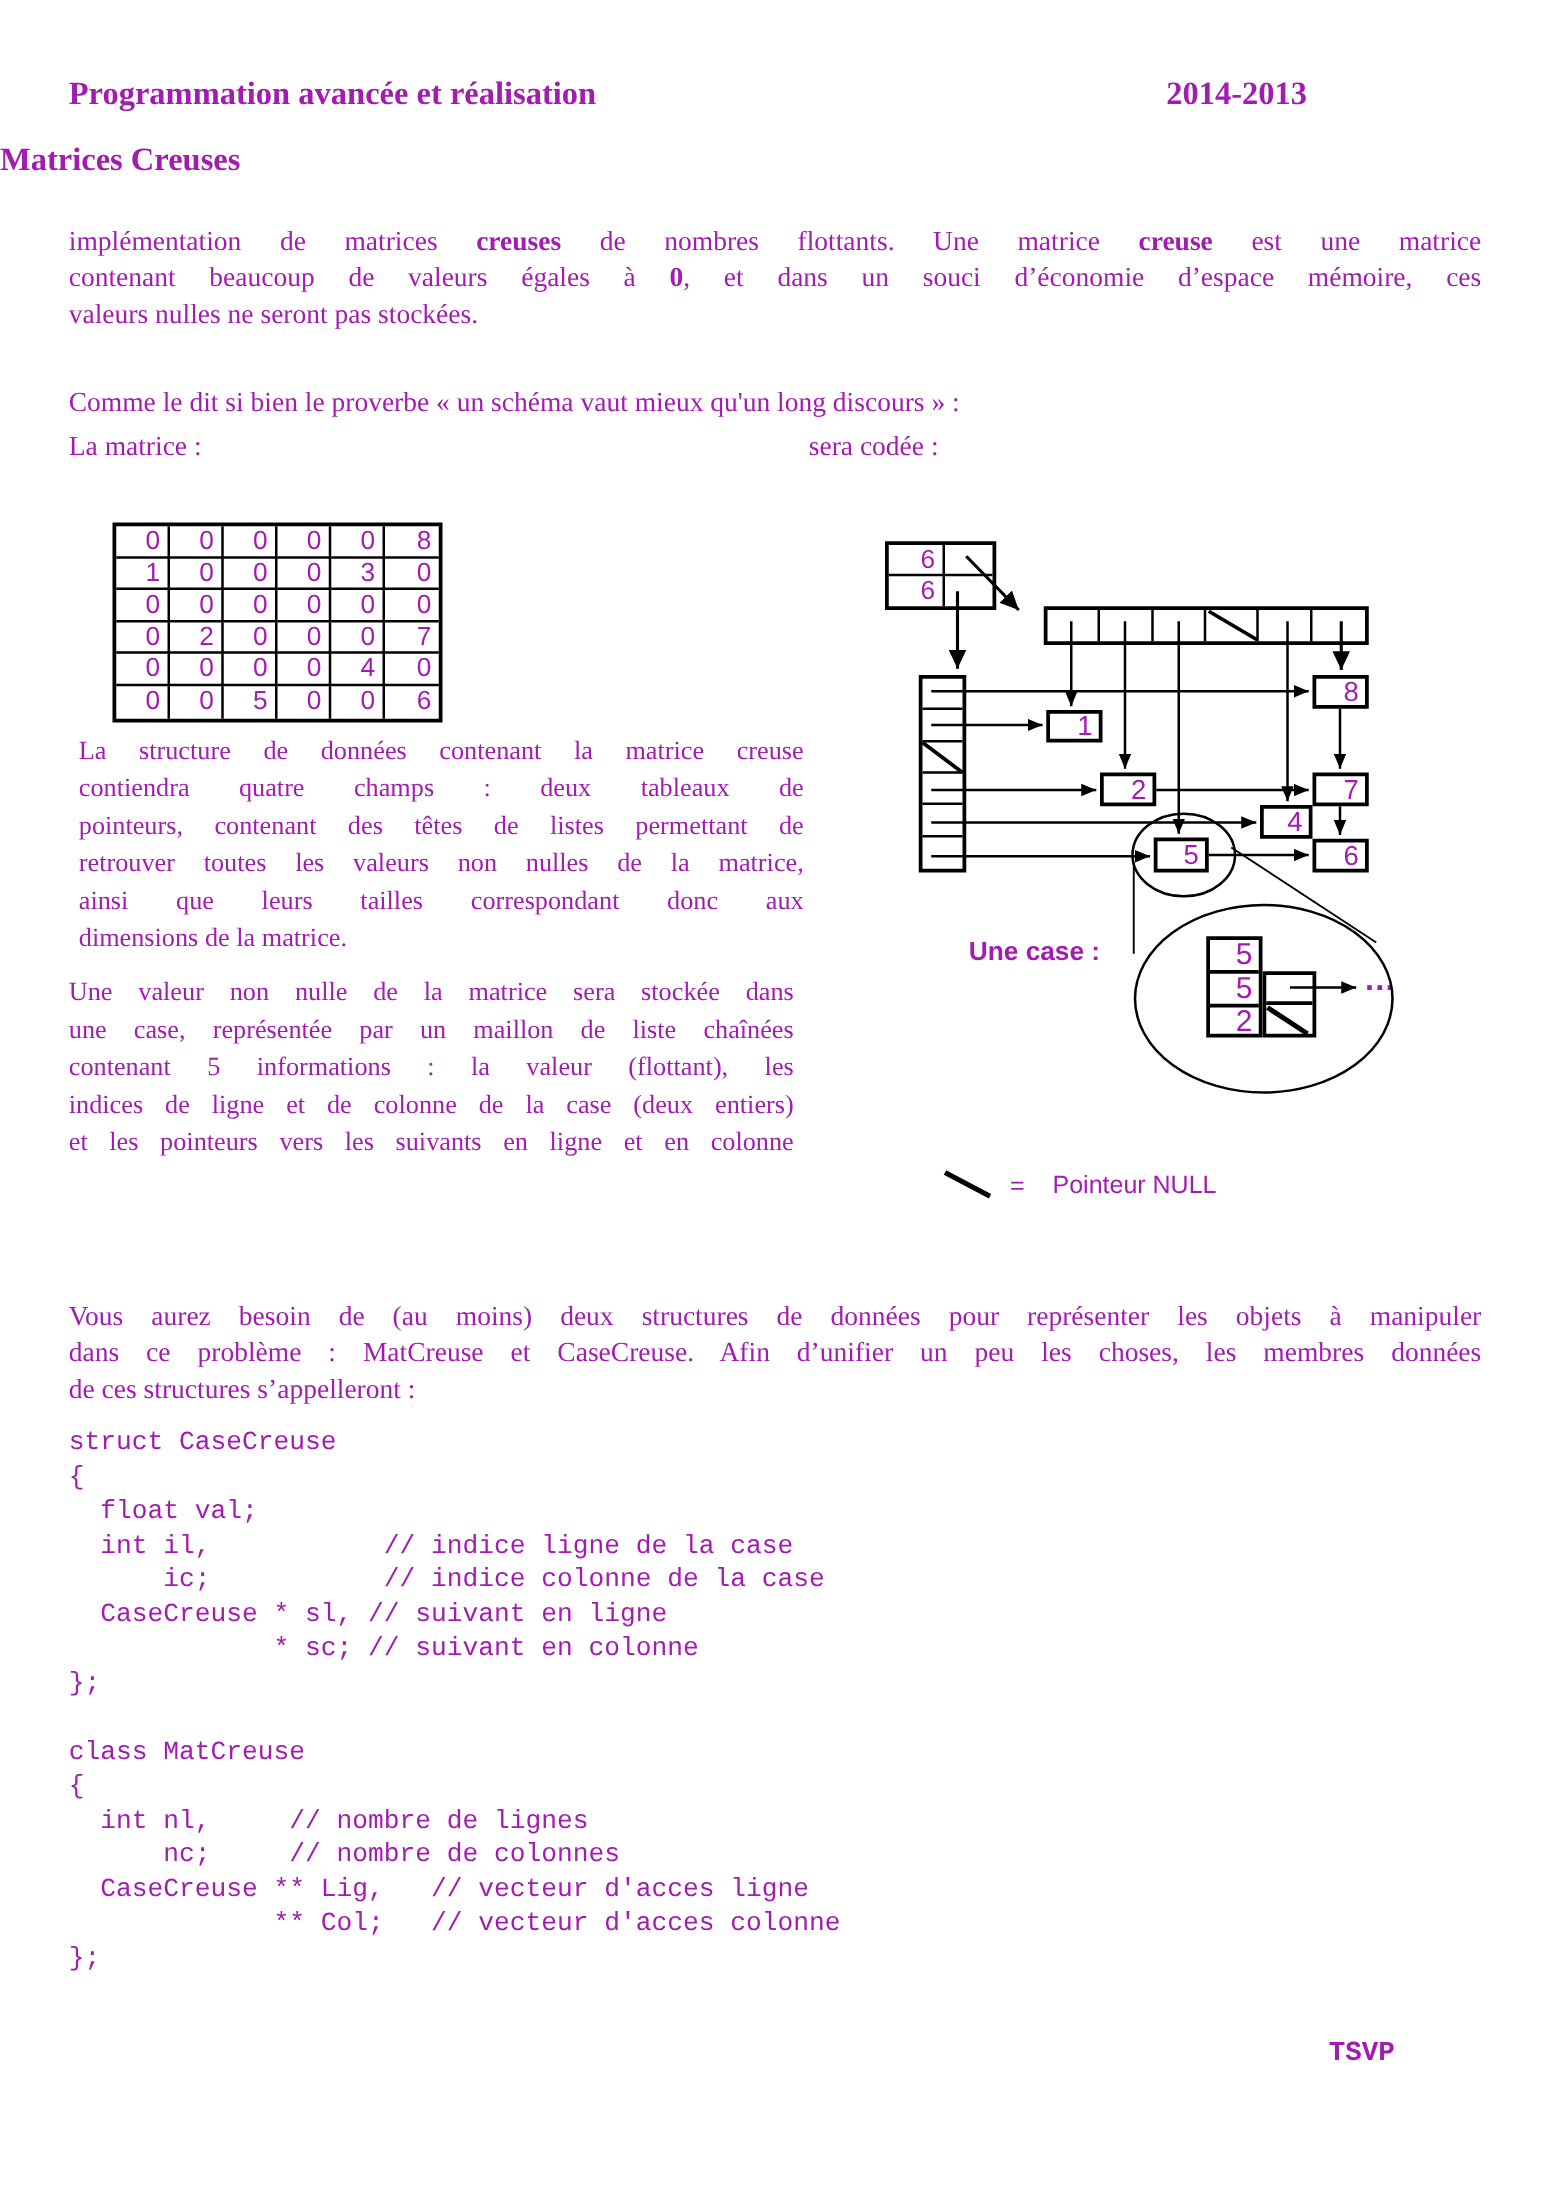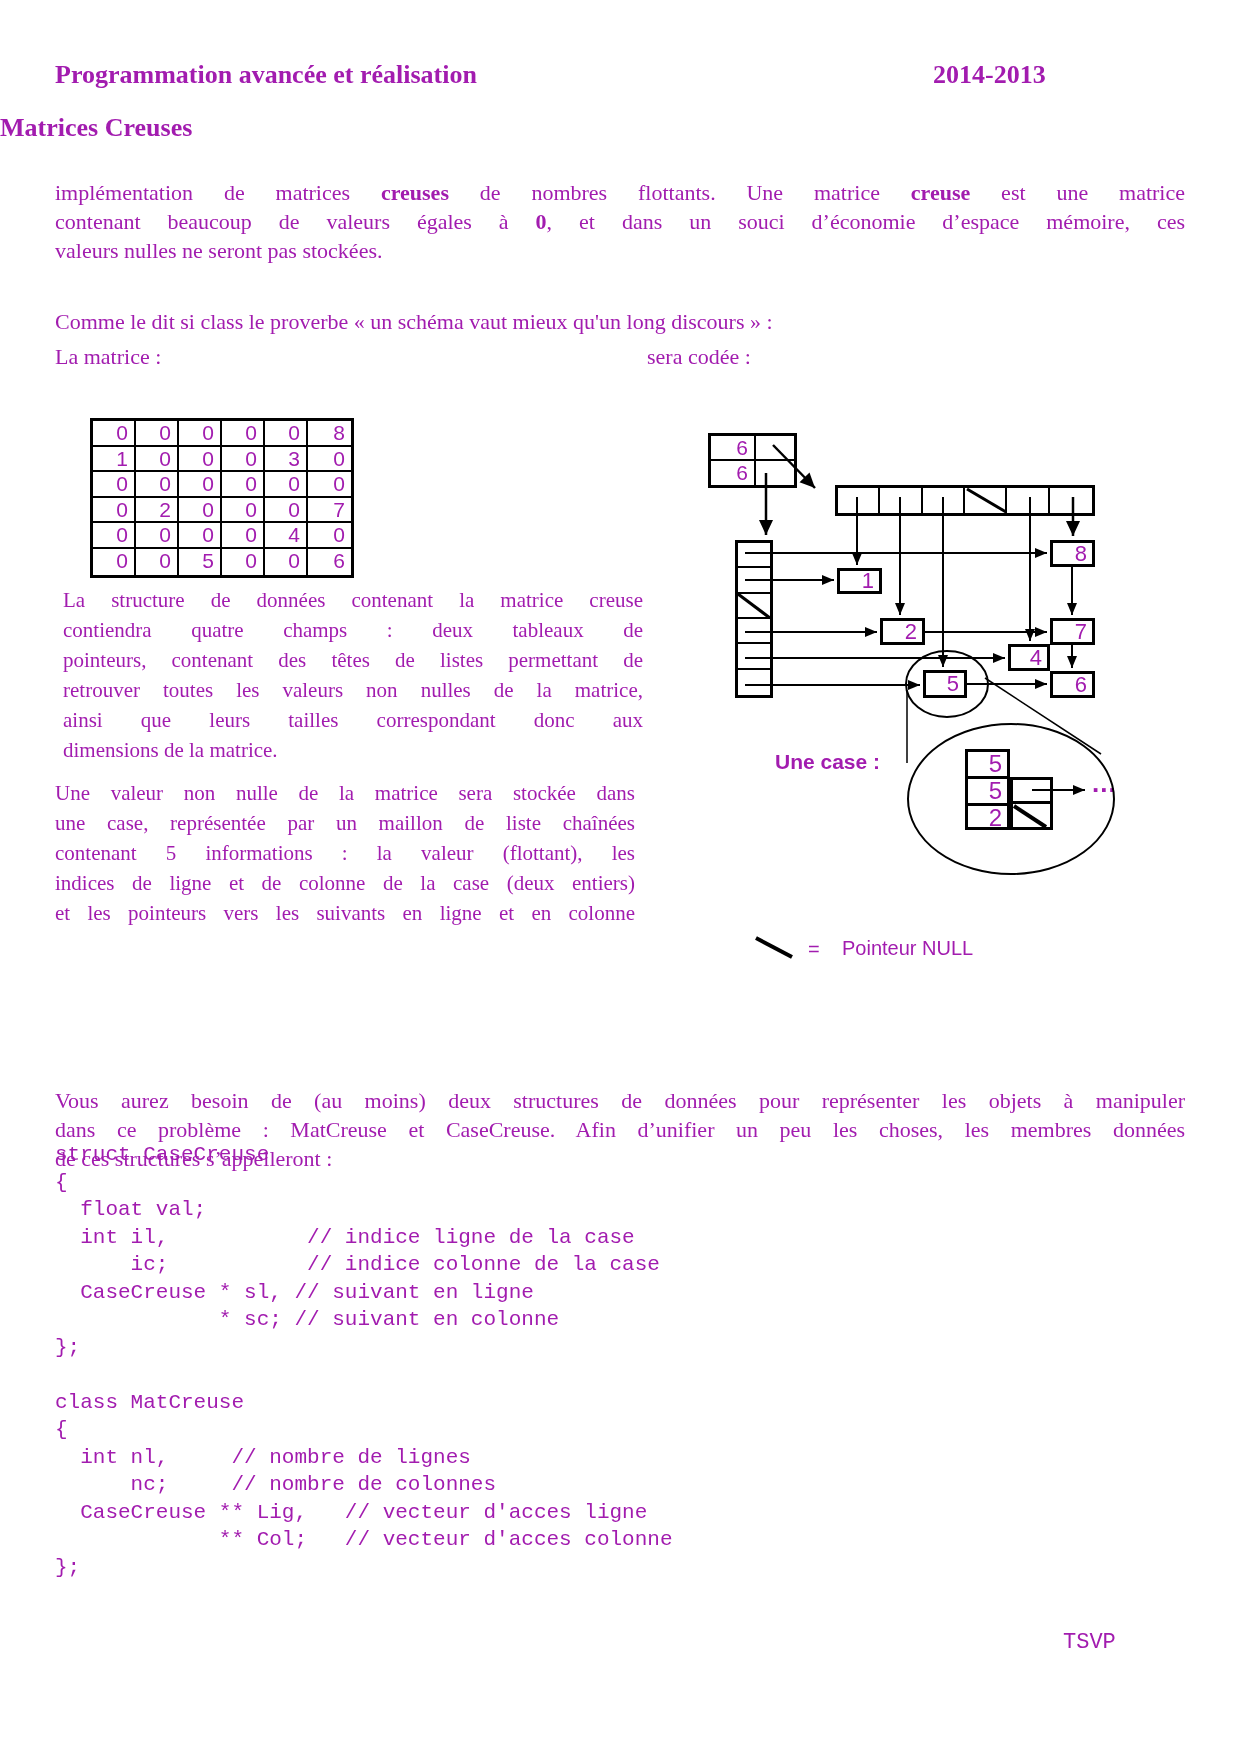--- a/index.html
+++ b/index.html
@@ -11,21 +11,21 @@
   
   .hdr{font-weight:bold;font-size:26px;line-height:30px;}
   .hdr-left{left:55px;top:60px;}
   .hdr-right{left:933px;top:60px;}
   .doc-title{left:0;top:113px;width:1237px;text-align:left;font-weight:bold;font-size:26px;}
   
   .para{font-size:22px;line-height:29px;}
   .jline{text-align:justify;text-align-last:justify;}
   .jline.jline-last{text-align-last:left;}
   .p-intro{left:55px;top:178px;width:1130px;}
-  .p-need{left:55px;top:1038px;width:1130px;margin-top:48px;}
+  .p-need{left:55px;top:1038px;width:1130px;}
   .line{font-size:22px;line-height:28px;white-space:nowrap;}
   .p-proverb{left:55px;top:308px;}
   .lbl-matrix{left:55px;top:343px;}
   .lbl-coded{left:647px;top:343px;}
   .p-struct,.p-value{font-size:21px;line-height:30px;width:580px;}
   .p-struct{left:63px;top:585px;}
   .p-value{left:55px;top:778px;}
   
   .matrix{
     left:90px;top:418px;border:3px solid #000;background:#fff;
@@ -84,40 +84,40 @@
   .case-right .crcell:last-child{border-bottom:none;}
   .une-case{left:775px;top:750px;font-family:Liberation Sans, sans-serif;font-weight:bold;font-size:21px;}
   .dots{left:1092px;top:768px;font-family:"Liberation Sans",sans-serif;font-weight:bold;font-size:26px;letter-spacing:1px;}
   .legend-eq{left:808px;top:938px;font-family:"Liberation Sans",sans-serif;font-size:20px;}
   .legend-text{left:842px;top:937px;font-family:"Liberation Sans",sans-serif;font-size:20px;}
   
   .code{
     left:55px;top:1141px;margin:0;
     font-family:"Liberation Mono",monospace;font-size:21px;line-height:27.5px;
   }
-  .tsvp{left:1063px;top:1630px;font-family:"Liberation Mono",monospace;font-weight:normal;font-size:22px;}
+  .tsvp{left:1063px;top:1630px;font-family:"Liberation Mono",monospace;font-weight:bold;font-size:22px;}
   
   .overlay{position:absolute;left:0;top:0;pointer-events:none;}
   .overlay line, .overlay ellipse{stroke:#000;fill:none;}
 </style>
 </head>
 <body>
 
 <div class="page">
 
   <div class="abs hdr hdr-left">Programmation avancée et réalisation</div>
   <div class="abs hdr hdr-right">2014-2013</div>
   <div class="abs doc-title">Matrices Creuses</div>
 
   <div class="abs para p-intro">
       <div class="jline"><span>implémentation de matrices </span><b>creuses</b><span> de nombres flottants. Une matrice </span><b>creuse</b><span> est une matrice</span></div>
       <div class="jline"><span>contenant beaucoup de valeurs égales à </span><b>0</b><span>, et dans un souci d’économie d’espace mémoire, ces</span></div>
       <div class="jline jline-last"><span>valeurs nulles ne seront pas stockées.</span></div>
     </div>
-  <div class="abs line p-proverb">Comme le dit si class le proverbe « un schéma vaut mieux qu'un long discours » :</div>
+  <div class="abs line p-proverb">Comme le dit si bien le proverbe « un schéma vaut mieux qu'un long discours » :</div>
   <div class="abs line lbl-matrix">La matrice :</div>
   <div class="abs line lbl-coded">sera codée :</div>
 
   <div class="abs matrix">
       <div class="mcell">0</div>
       <div class="mcell">0</div>
       <div class="mcell">0</div>
       <div class="mcell">0</div>
       <div class="mcell">0</div>
       <div class="mcell lastc">8</div>

